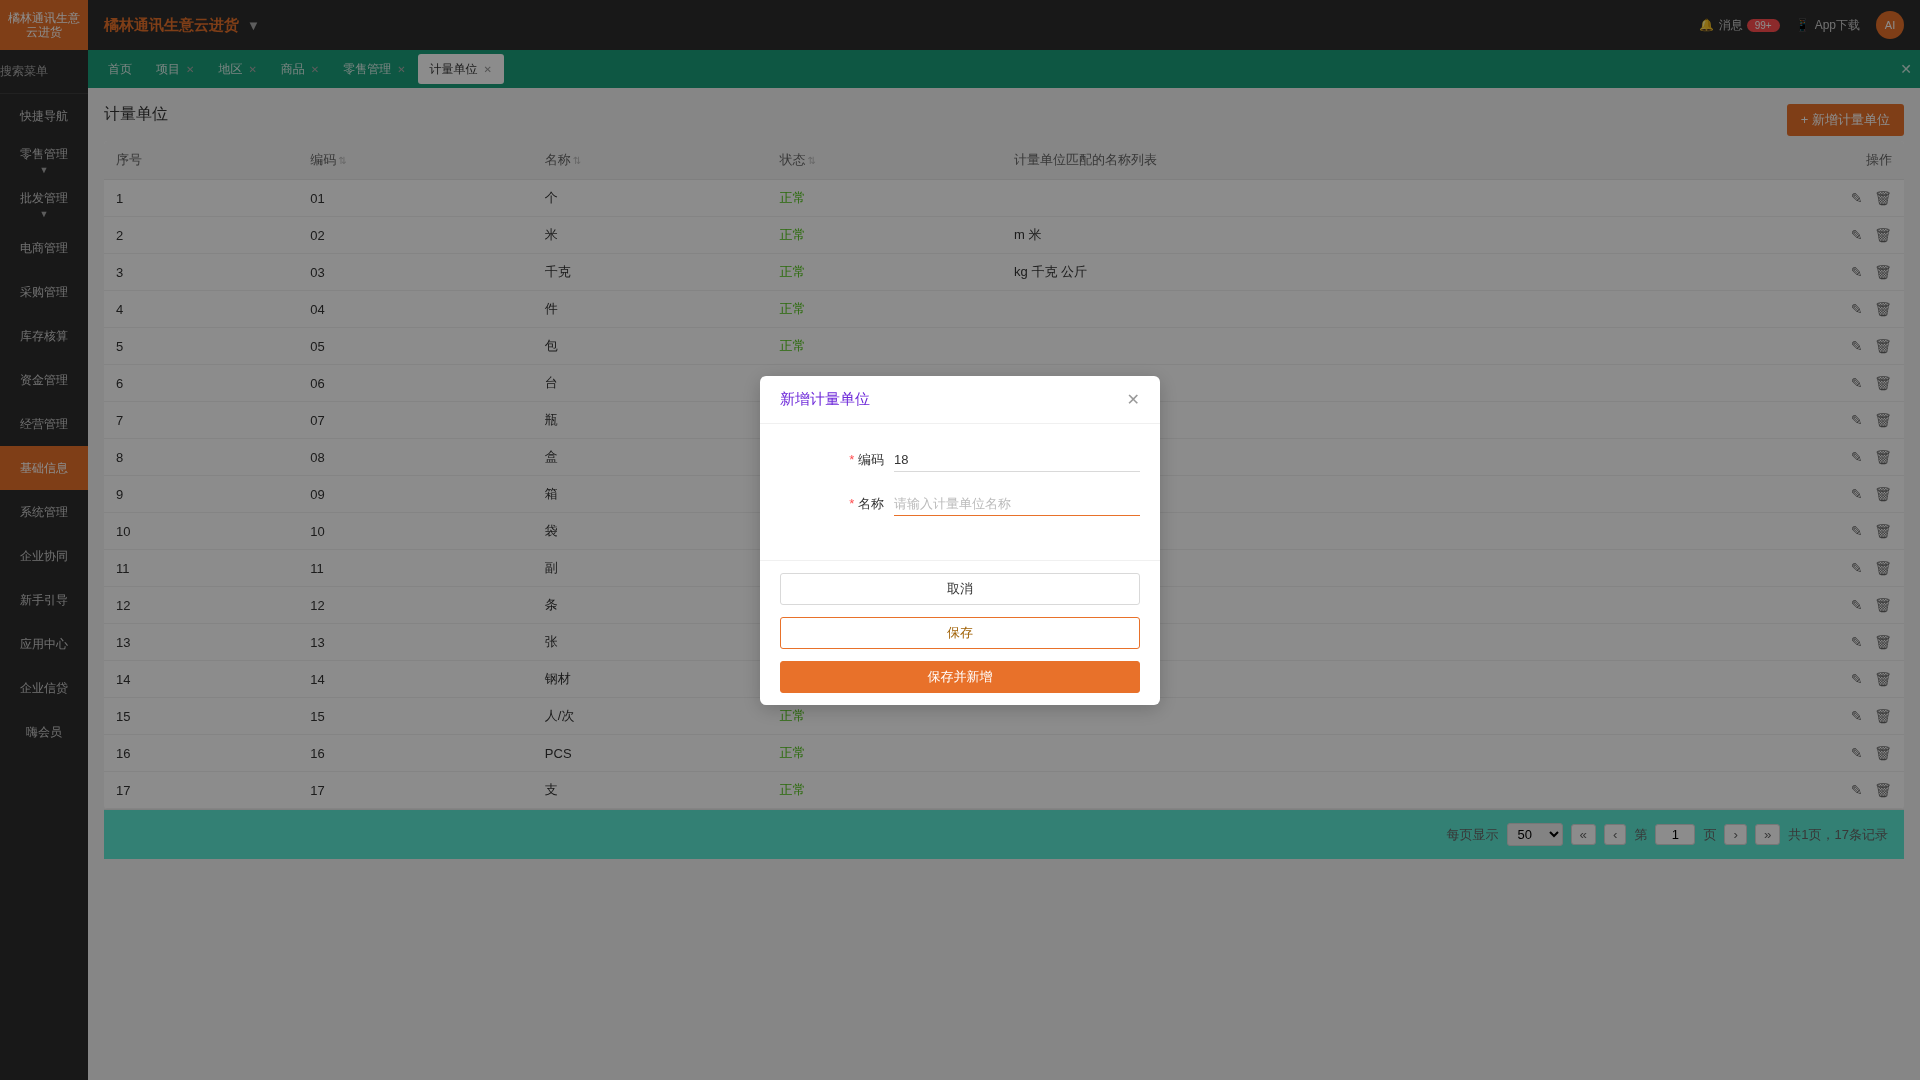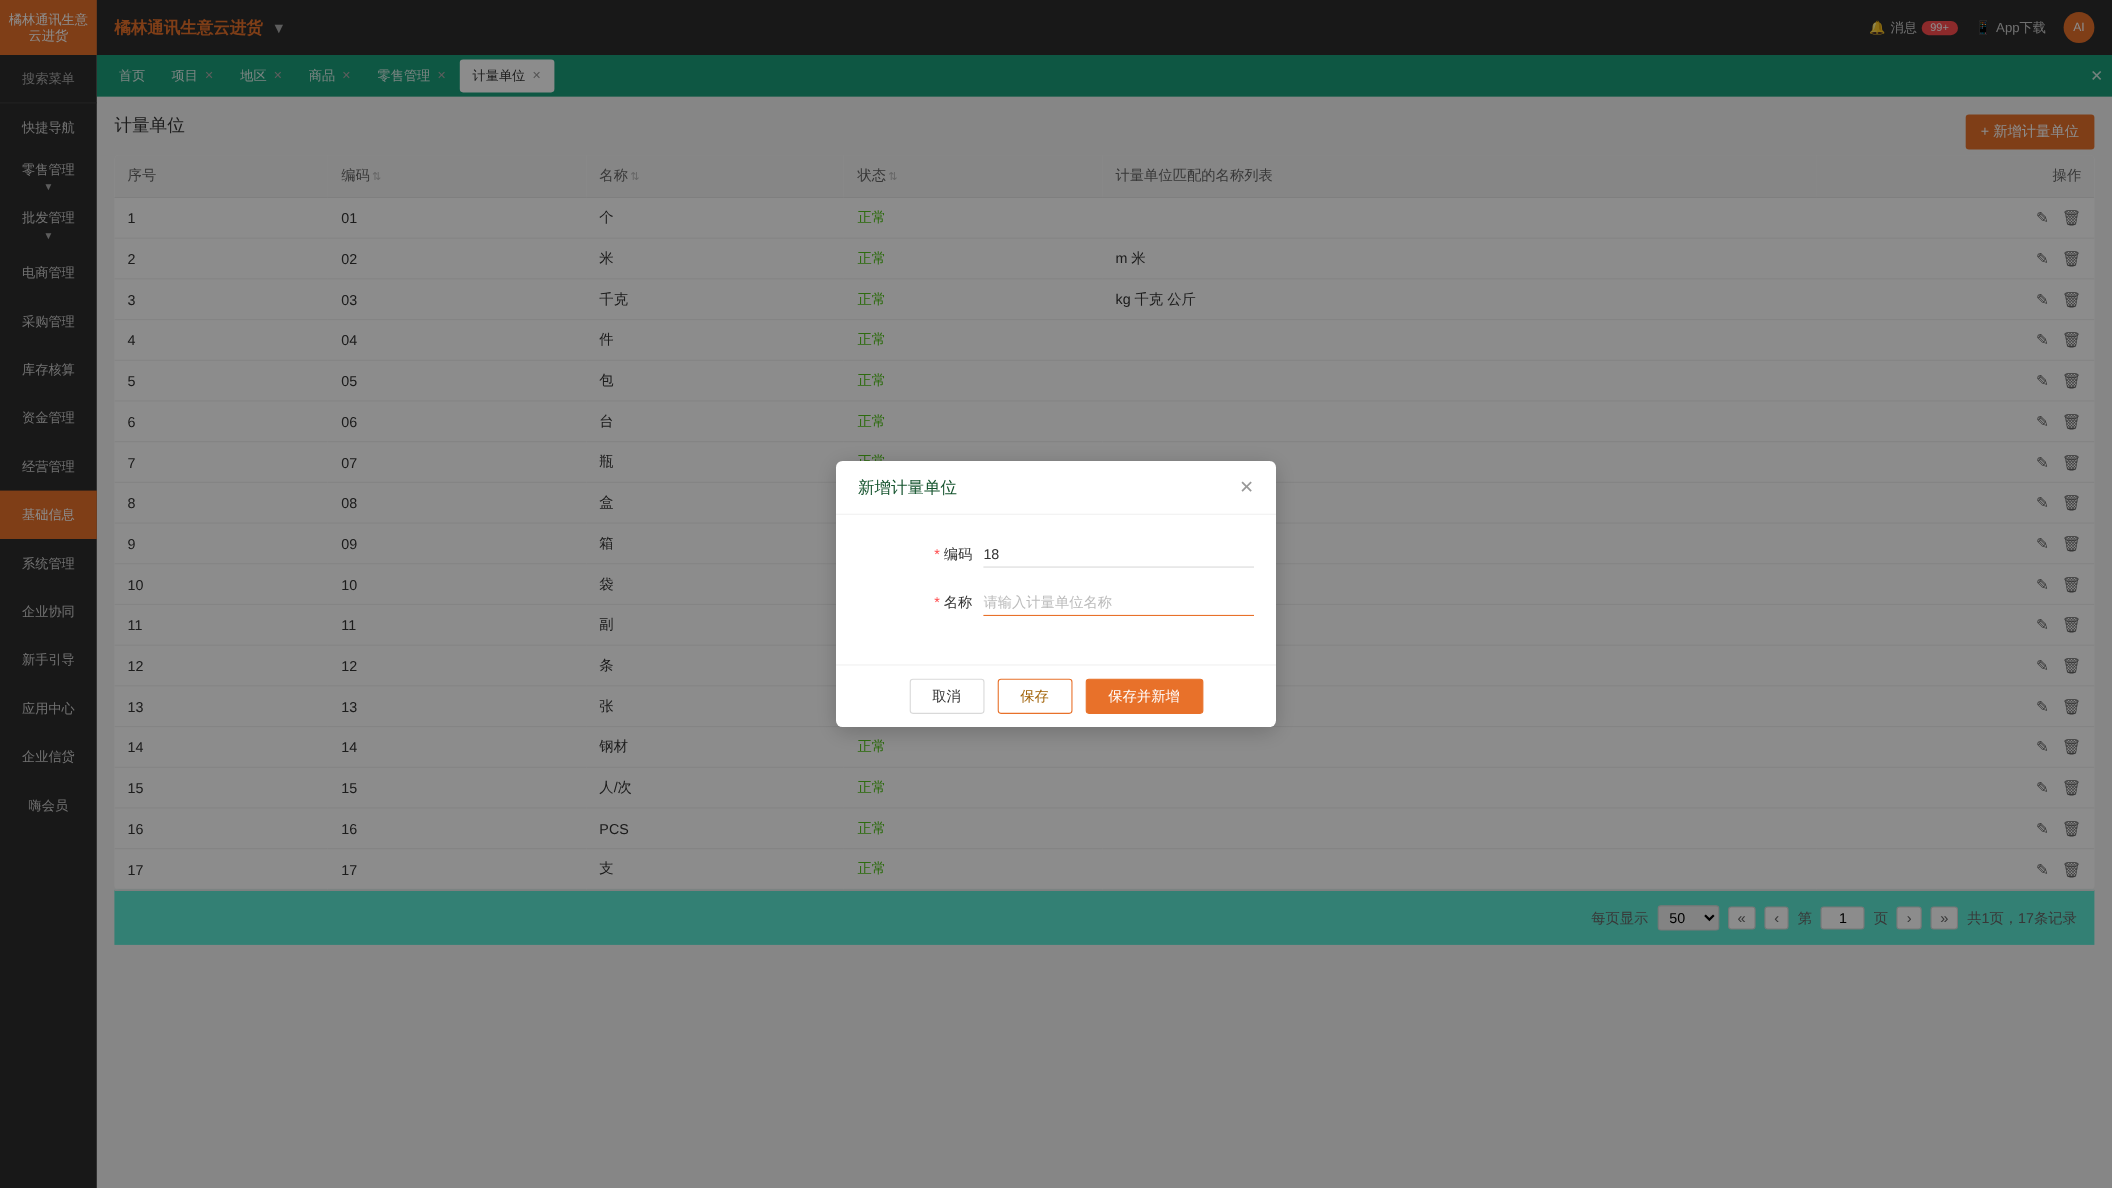--- a/index.html
+++ b/index.html
@@ -2,21 +2,21 @@
 <html><head>
   <meta charset="utf-8">
   <style>
     * { margin: 0; padding: 0; box-sizing: border-box; }
     body { font-family: 'Microsoft YaHei', Arial, sans-serif; font-size: 13px; background: #f0f2f5; width: 1920px; height: 1080px; overflow: hidden; display: flex; flex-direction: row; }
 
     
     .sidebar { width: 88px; background: #2d2d2d; height: 1080px; display: flex; flex-direction: column; align-items: center; padding-top: 0; flex-shrink: 0; }
     .sidebar-logo { width: 88px; height: 50px; background: #e8712a; display: flex; align-items: center; justify-content: center; flex-shrink: 0; }
     .sidebar-logo-text { color: white; font-size: 12px; font-weight: normal; text-align: center; line-height: 1.2; }
-    .sidebar-search { width: 88px; height: 44px; display: flex; align-items: center; justify-content: center; color: #aaa; font-size: 12px; cursor: pointer; border-bottom: 1px solid #3d3d3d; }
+    .sidebar-search { width: 88px; height: 44px; display: flex; align-items: center; justify-content: flex-start; color: #aaa; font-size: 12px; cursor: pointer; border-bottom: 1px solid #3d3d3d; }
     .sidebar-nav-item { width: 88px; height: 44px; display: flex; align-items: center; justify-content: center; color: #ccc; font-size: 12px; cursor: pointer; flex-direction: column; gap: 2px; }
     .sidebar-nav-item.active { background: #e8712a; color: white; }
 
     
     .main { flex: 1; display: flex; flex-direction: column; height: 1080px; overflow: hidden; }
 
     
     .topbar { height: 50px; background: #2d2d2d; display: flex; align-items: center; justify-content: space-between; padding: 0 16px; flex-shrink: 0; }
     .topbar-left { display: flex; align-items: center; gap: 8px; color: #ccc; font-size: 13px; text-align: right; }
     .topbar-right { display: flex; align-items: center; gap: 16px; color: #ccc; font-size: 13px; }
@@ -51,29 +51,29 @@
     
     .pagination { height: 50px; background: #5eead4; border-top: 1px solid #e8e8e8; display: flex; align-items: center; justify-content: flex-end; padding: 0 16px; gap: 8px; font-size: 13px; color: #666; }
     .page-size-select { border: 1px solid #d9d9d9; padding: 2px 6px; border-radius: 3px; font-size: 13px; }
     .page-btn { border: 1px solid #d9d9d9; background: white; padding: 2px 8px; border-radius: 3px; cursor: pointer; color: #666; }
     .page-input { width: 40px; border: 1px solid #d9d9d9; text-align: center; padding: 2px 4px; border-radius: 3px; font-size: 13px; }
 
     
     .overlay { position: fixed; top: 0; left: 0; width: 1920px; height: 1080px; background: rgba(0,0,0,0.45); z-index: 100; display: flex; align-items: center; justify-content: center; }
     .modal { background: white; border-radius: 6px; width: 400px; box-shadow: 0 4px 20px rgba(0,0,0,0.2); overflow: hidden; }
     .modal-header { padding: 14px 20px; border-bottom: 1px solid #f0f0f0; display: flex; align-items: center; justify-content: space-between; }
-    .modal-title { font-size: 15px; color: #14532d; font-weight: 500; }
+    .modal-title { font-size: 15px; color: #6d28d9; font-weight: 500; }
     .modal-close { background: none; border: none; font-size: 16px; color: #999; cursor: pointer; }
     .modal-body { padding: 24px 20px; margin-left: 44px; }
     .form-row { display: flex; align-items: center; margin-bottom: 20px; }
     .form-label { width: 60px; text-align: right; color: #333; font-size: 13px; flex-shrink: 0; margin-right: 10px; }
     .form-input { flex: 1; border: none; border-bottom: 1px solid #d9d9d9; padding: 4px 0; font-size: 13px; color: #333; outline: none; }
     .form-input.focused { border-bottom: 1px solid #e8712a; }
     .form-input::placeholder { color: #bbb; }
-    .modal-footer { padding: 12px 20px; display: flex; justify-content: center; gap: 12px; border-top: 1px solid #f0f0f0; }
+    .modal-footer { padding: 12px 20px; display: flex; justify-content: center; gap: 12px; border-top: 1px solid #f0f0f0; flex-direction: column; }
     .btn-cancel { border: 1px solid #d9d9d9; background: white; padding: 6px 20px; border-radius: 3px; cursor: pointer; color: #333; font-size: 13px; }
     .btn-save { border: 1px solid #e8712a; background: white; color: #a16207; padding: 6px 20px; border-radius: 3px; cursor: pointer; font-size: 13px; }
     .btn-save-new { background: #e8712a; color: white; border: 1px solid #e8712a; padding: 6px 20px; border-radius: 3px; cursor: pointer; font-size: 13px; }
 
     .sort-arrow { color: #bbb; font-size: 10px; margin-left: 2px; }
   </style>
 </head>
 <body>
 
 <div class="sidebar">

